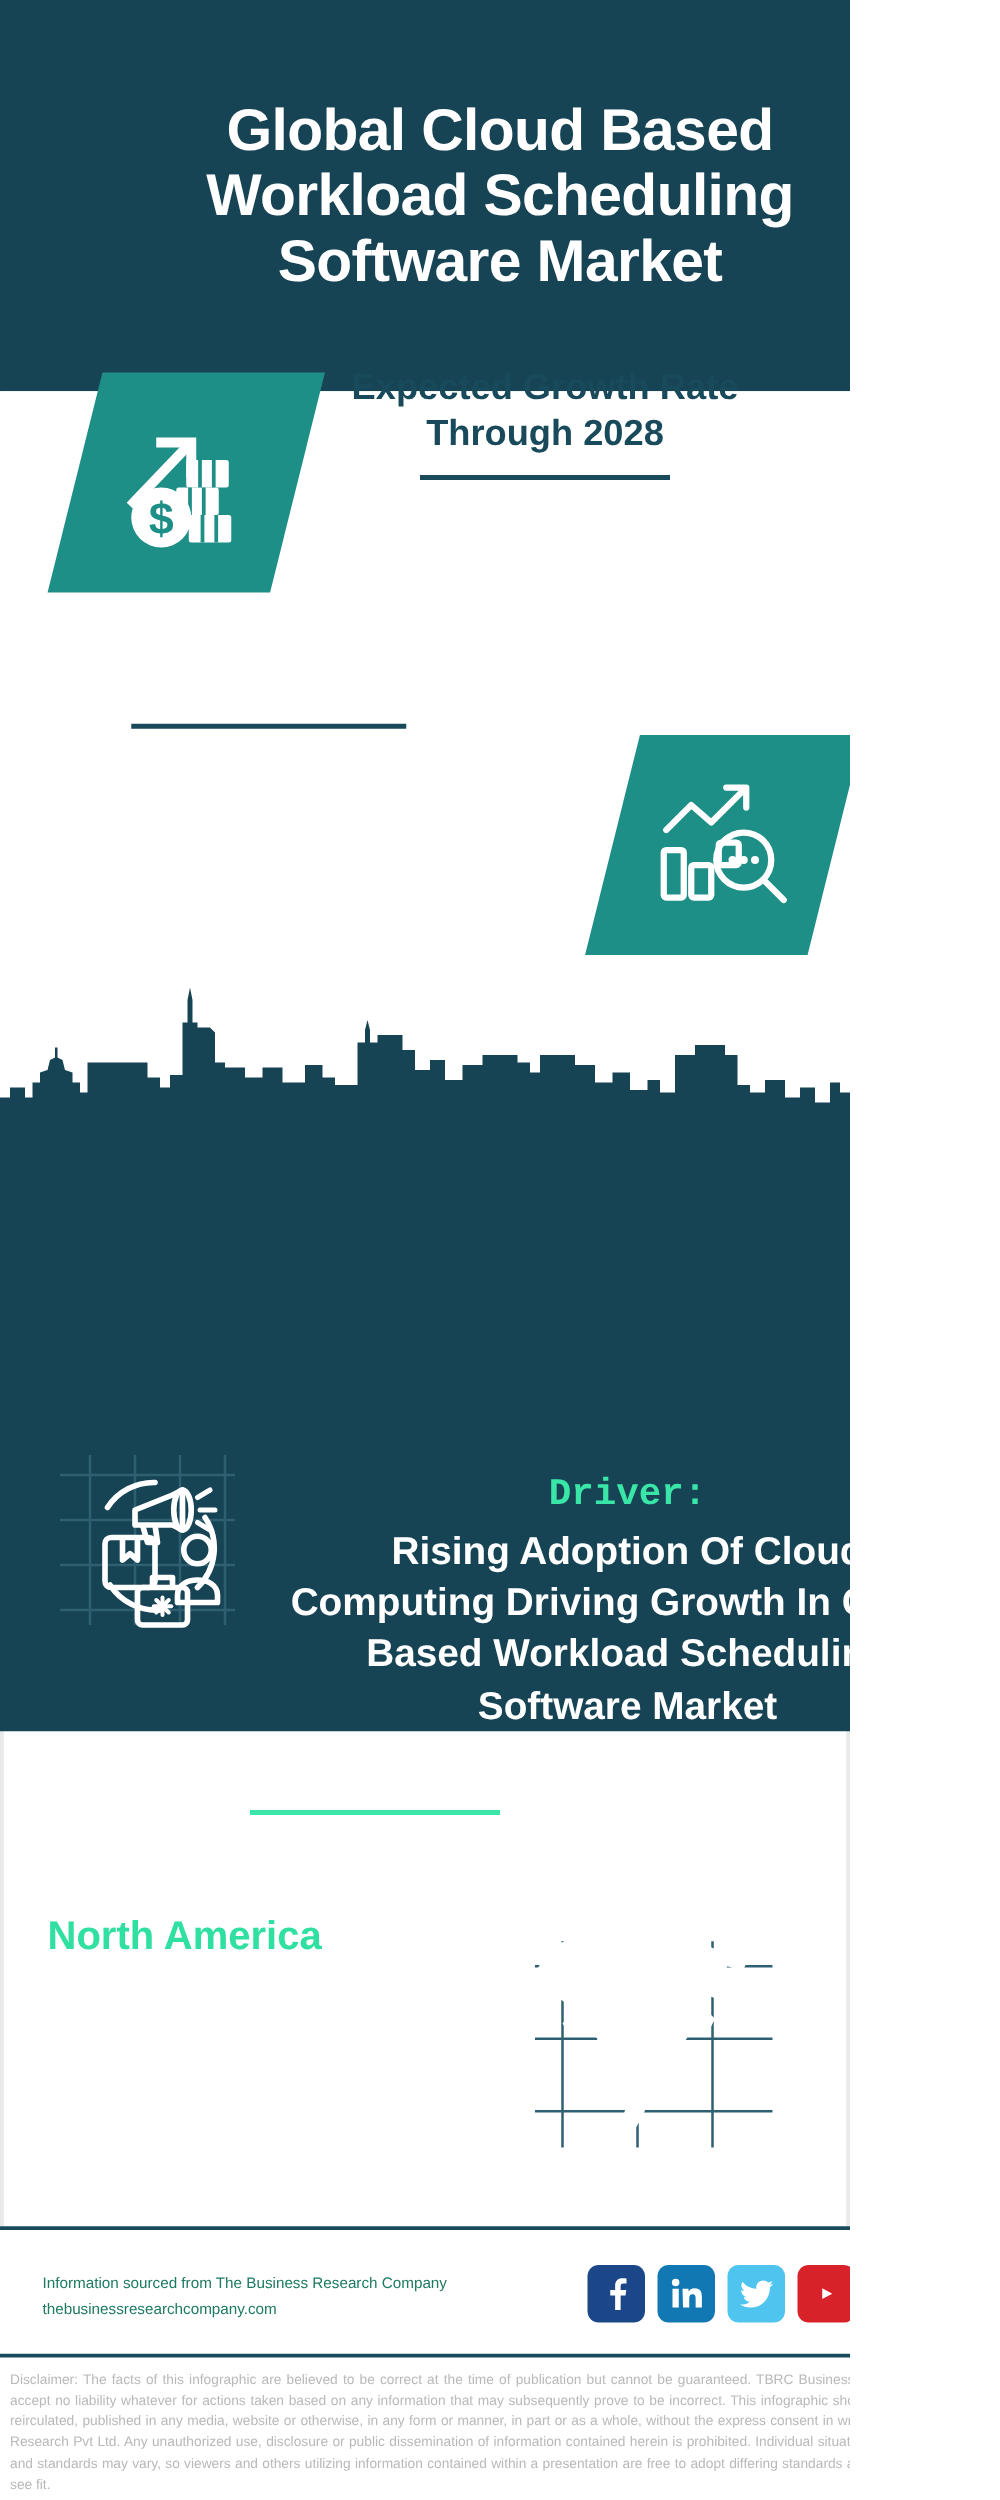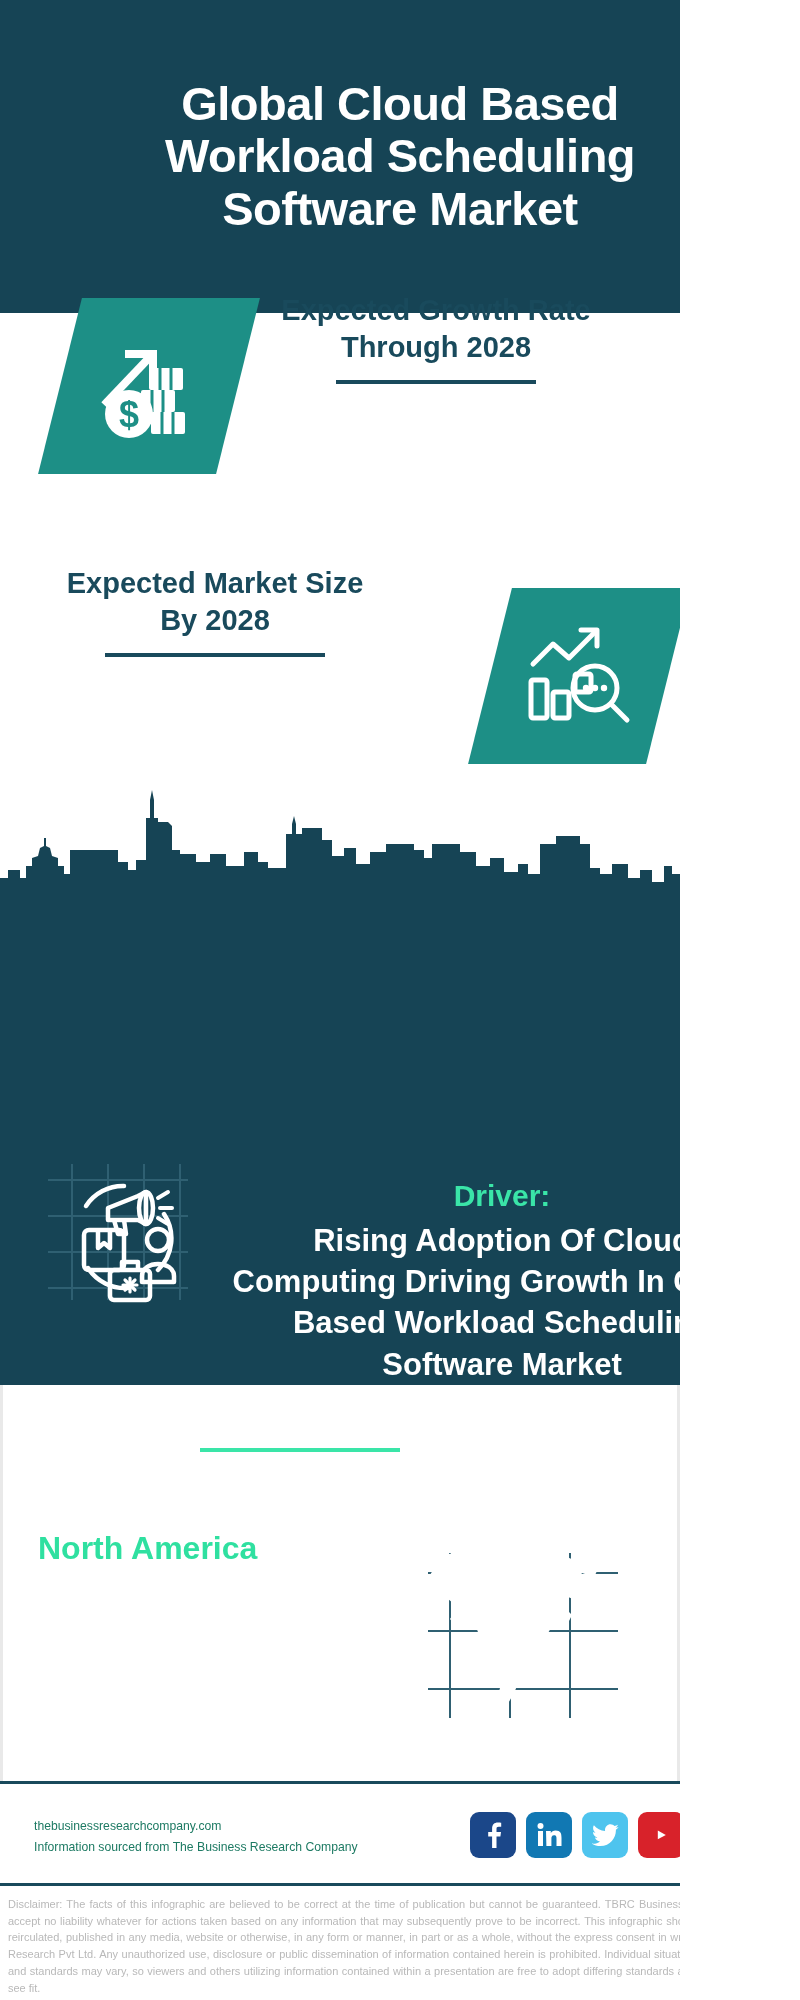--- a/index.html
+++ b/index.html
@@ -115,20 +115,21 @@
     left: 232px; top: 1178px;
     width: 540px;
     text-align: center;
   }
   .driver-heading {
     color: #3ae5a8;
     font-weight: bold;
     font-size: 30px;
     line-height: 1.2;
     margin-bottom: 6px;
+    font-family: Liberation Mono, monospace;
   }
   .driver-body {
     color: #ffffff;
     font-weight: bold;
     font-size: 31px;
     line-height: 1.33;
   }
   .mint-rule {
     position: absolute;
     left: 200px; top: 1448px;
@@ -255,21 +256,20 @@
       </span>
     </div>
   </div>
 
   <div class="stat-block growth-block">
     <div class="stat-label">Expected Growth Rate Through 2028</div>
     <div class="stat-rule"></div>
   </div>
 
   <div class="stat-block size-block">
-    <div class="stat-label">Expected Market Size By 2028</div>
     <div class="stat-rule"></div>
   </div>
 
   <div class="para para-size">
     <div class="para-inner">
       <span>
         <svg width="112" height="112" viewBox="0 0 112 112">
           <g fill="none" stroke="#ffffff" stroke-width="5" stroke-linecap="round" stroke-linejoin="round">
             <path d="M10 46 L30 26 L46 40 L72 14"></path>
             <path d="M58 12 L74 12 L74 28"></path>
@@ -386,22 +386,22 @@
         L96 150 L88 164 L80 152 L84 138 L76 128 L82 114 L72 104 L62 110 L54 100 L60 88
         L50 80 L40 86 L32 76 L40 64 L30 56 L22 62 L14 52 L22 40 L12 32 L18 22 Z"></path>
       <path fill="#ffffff" d="M176 6 L196 10 L190 22 L178 18 Z"></path>
       <path fill="#ffffff" d="M118 156 L128 162 L122 174 L112 168 Z"></path>
     </svg>
   </div>
 
   <div class="footer-band"></div>
 
   <div class="footer-source">
+    <div>Information sourced from The Business Research Company</div>
     <div>thebusinessresearchcompany.com</div>
-    <div>Information sourced from The Business Research Company</div>
   </div>
 
   <div class="social-row">
     <div class="social s-fb">
       <svg width="24" height="26" viewBox="0 0 24 26">
           <path fill="#ffffff" d="M15.5 26V14.4h3.9l.6-4.5h-4.5V7c0-1.3.4-2.2 2.3-2.2h2.4V.8C19.8.7 18.4.6 16.8.6c-3.4 0-5.7 2.1-5.7 5.9v3.4H7.2v4.5h3.9V26z"></path>
         </svg>
     </div>
     <div class="social s-li">
       <svg width="26" height="26" viewBox="0 0 26 26">

